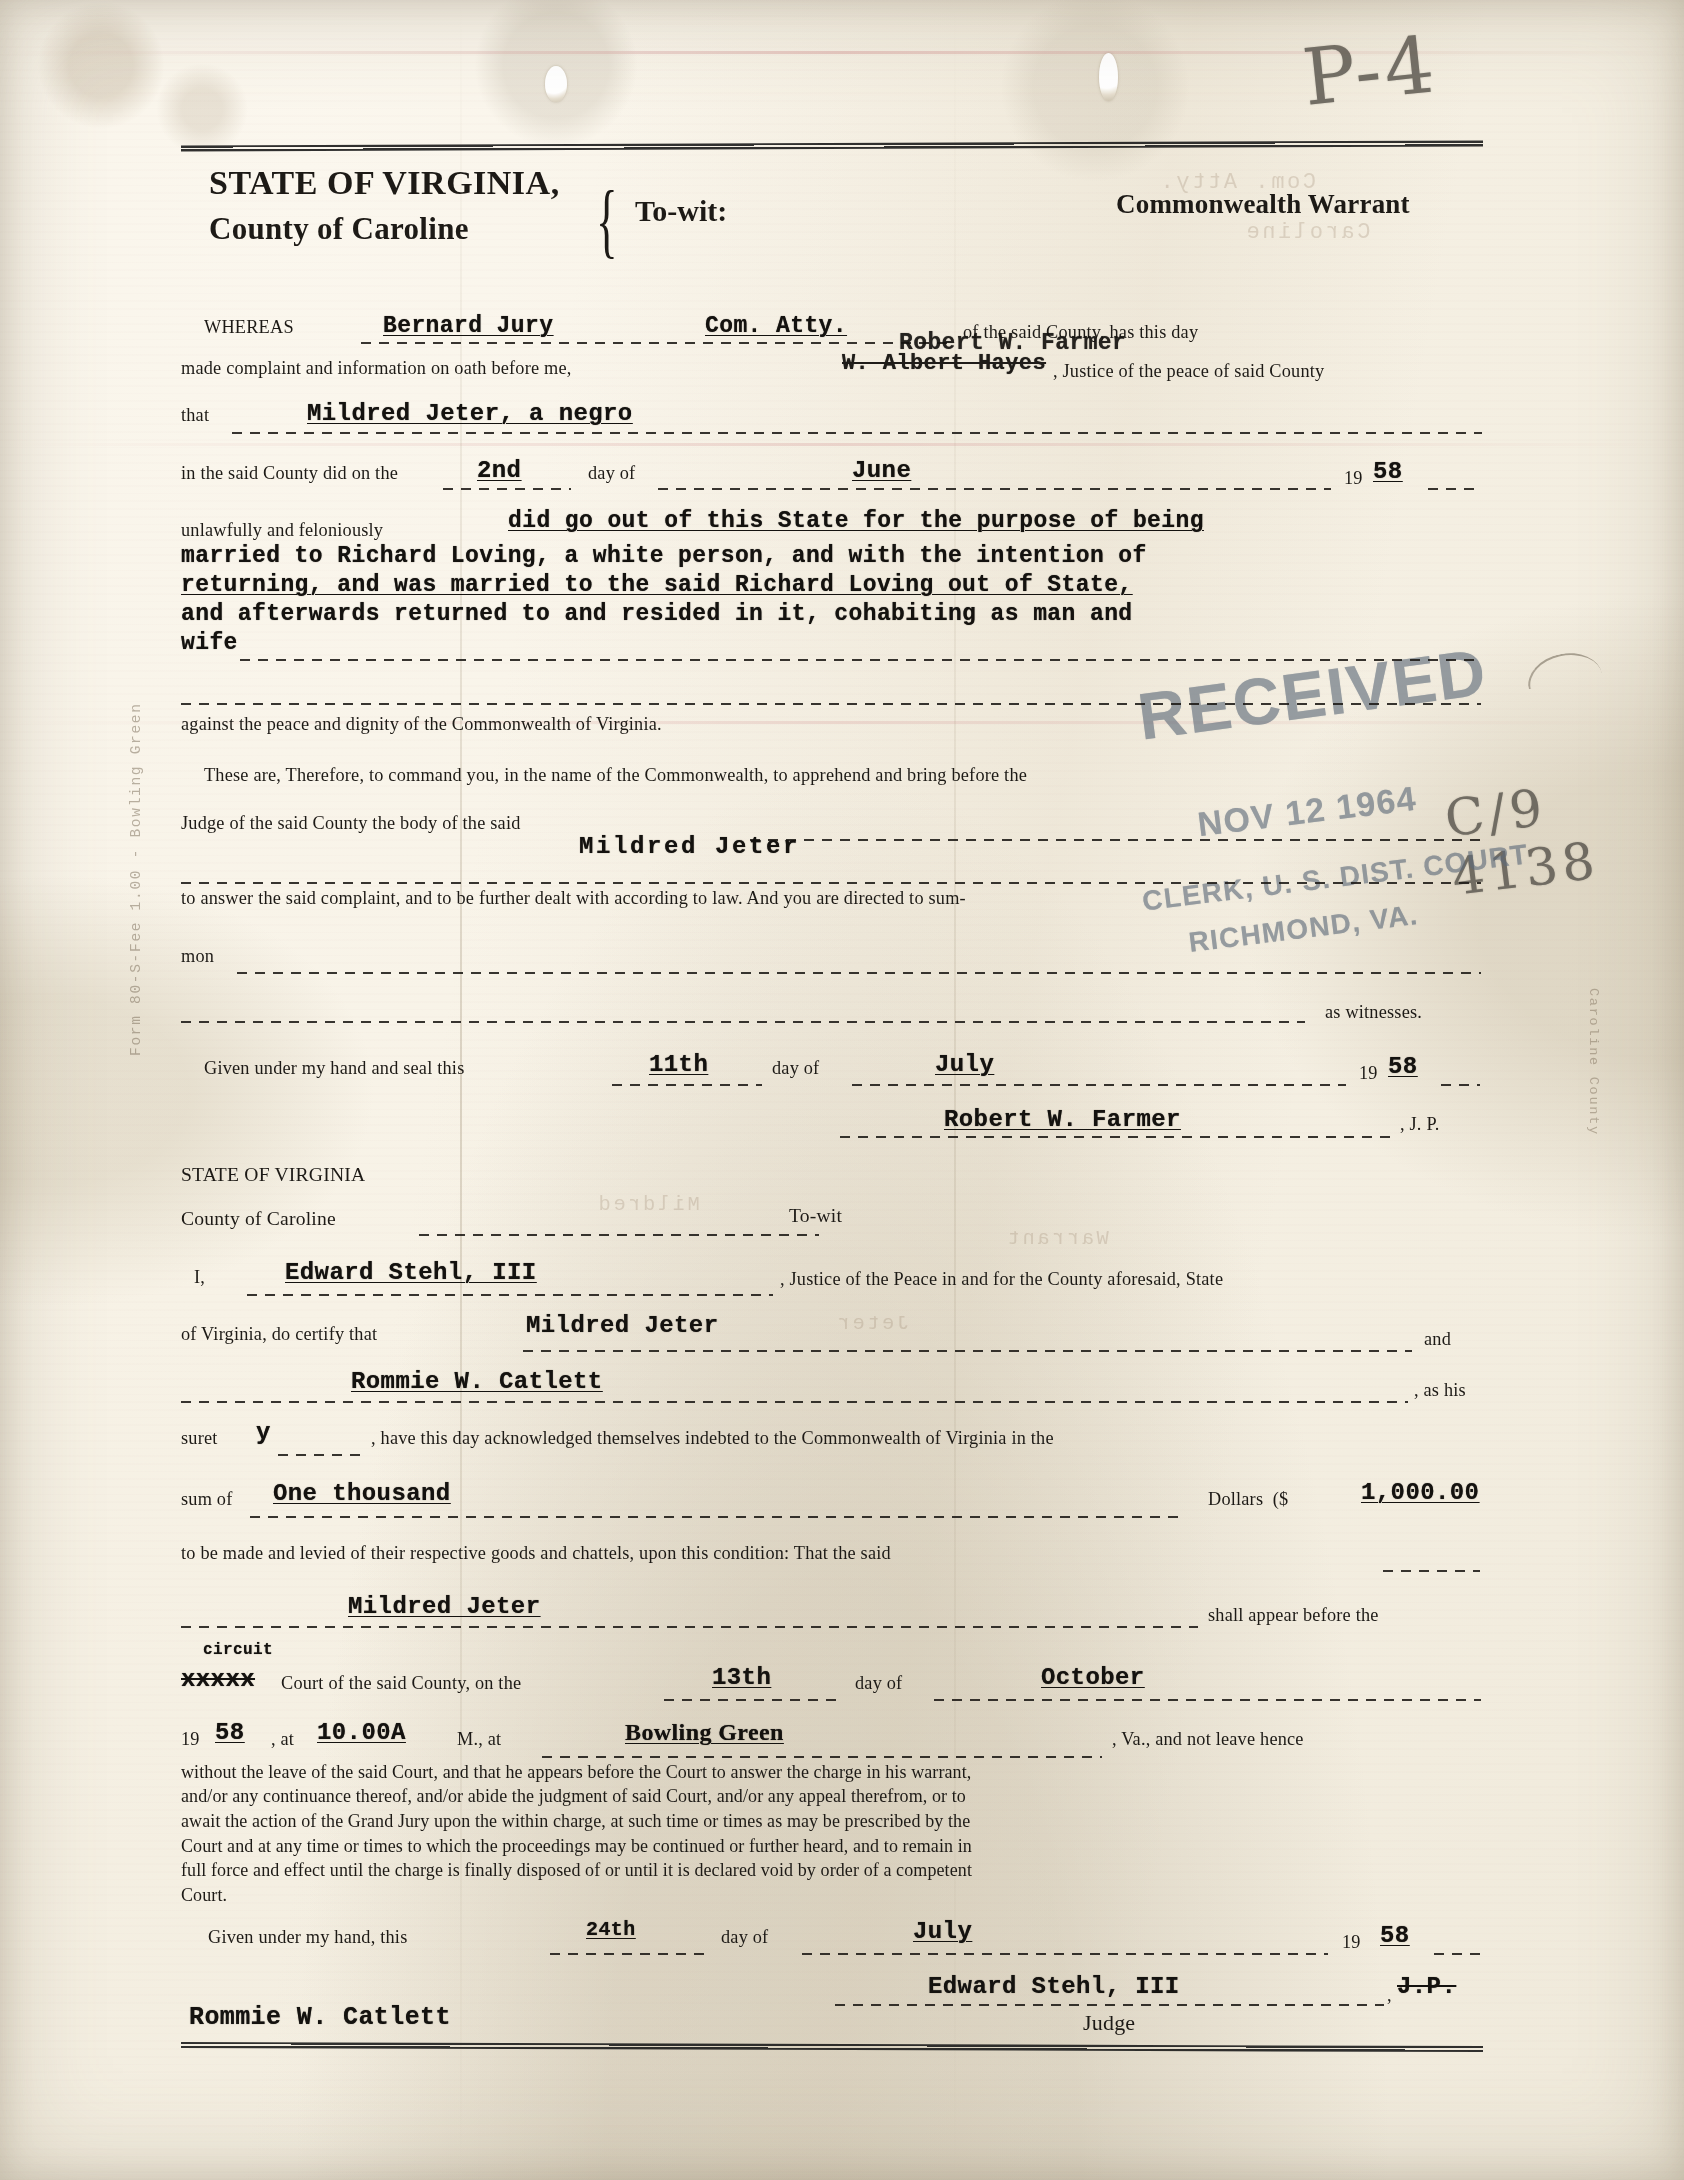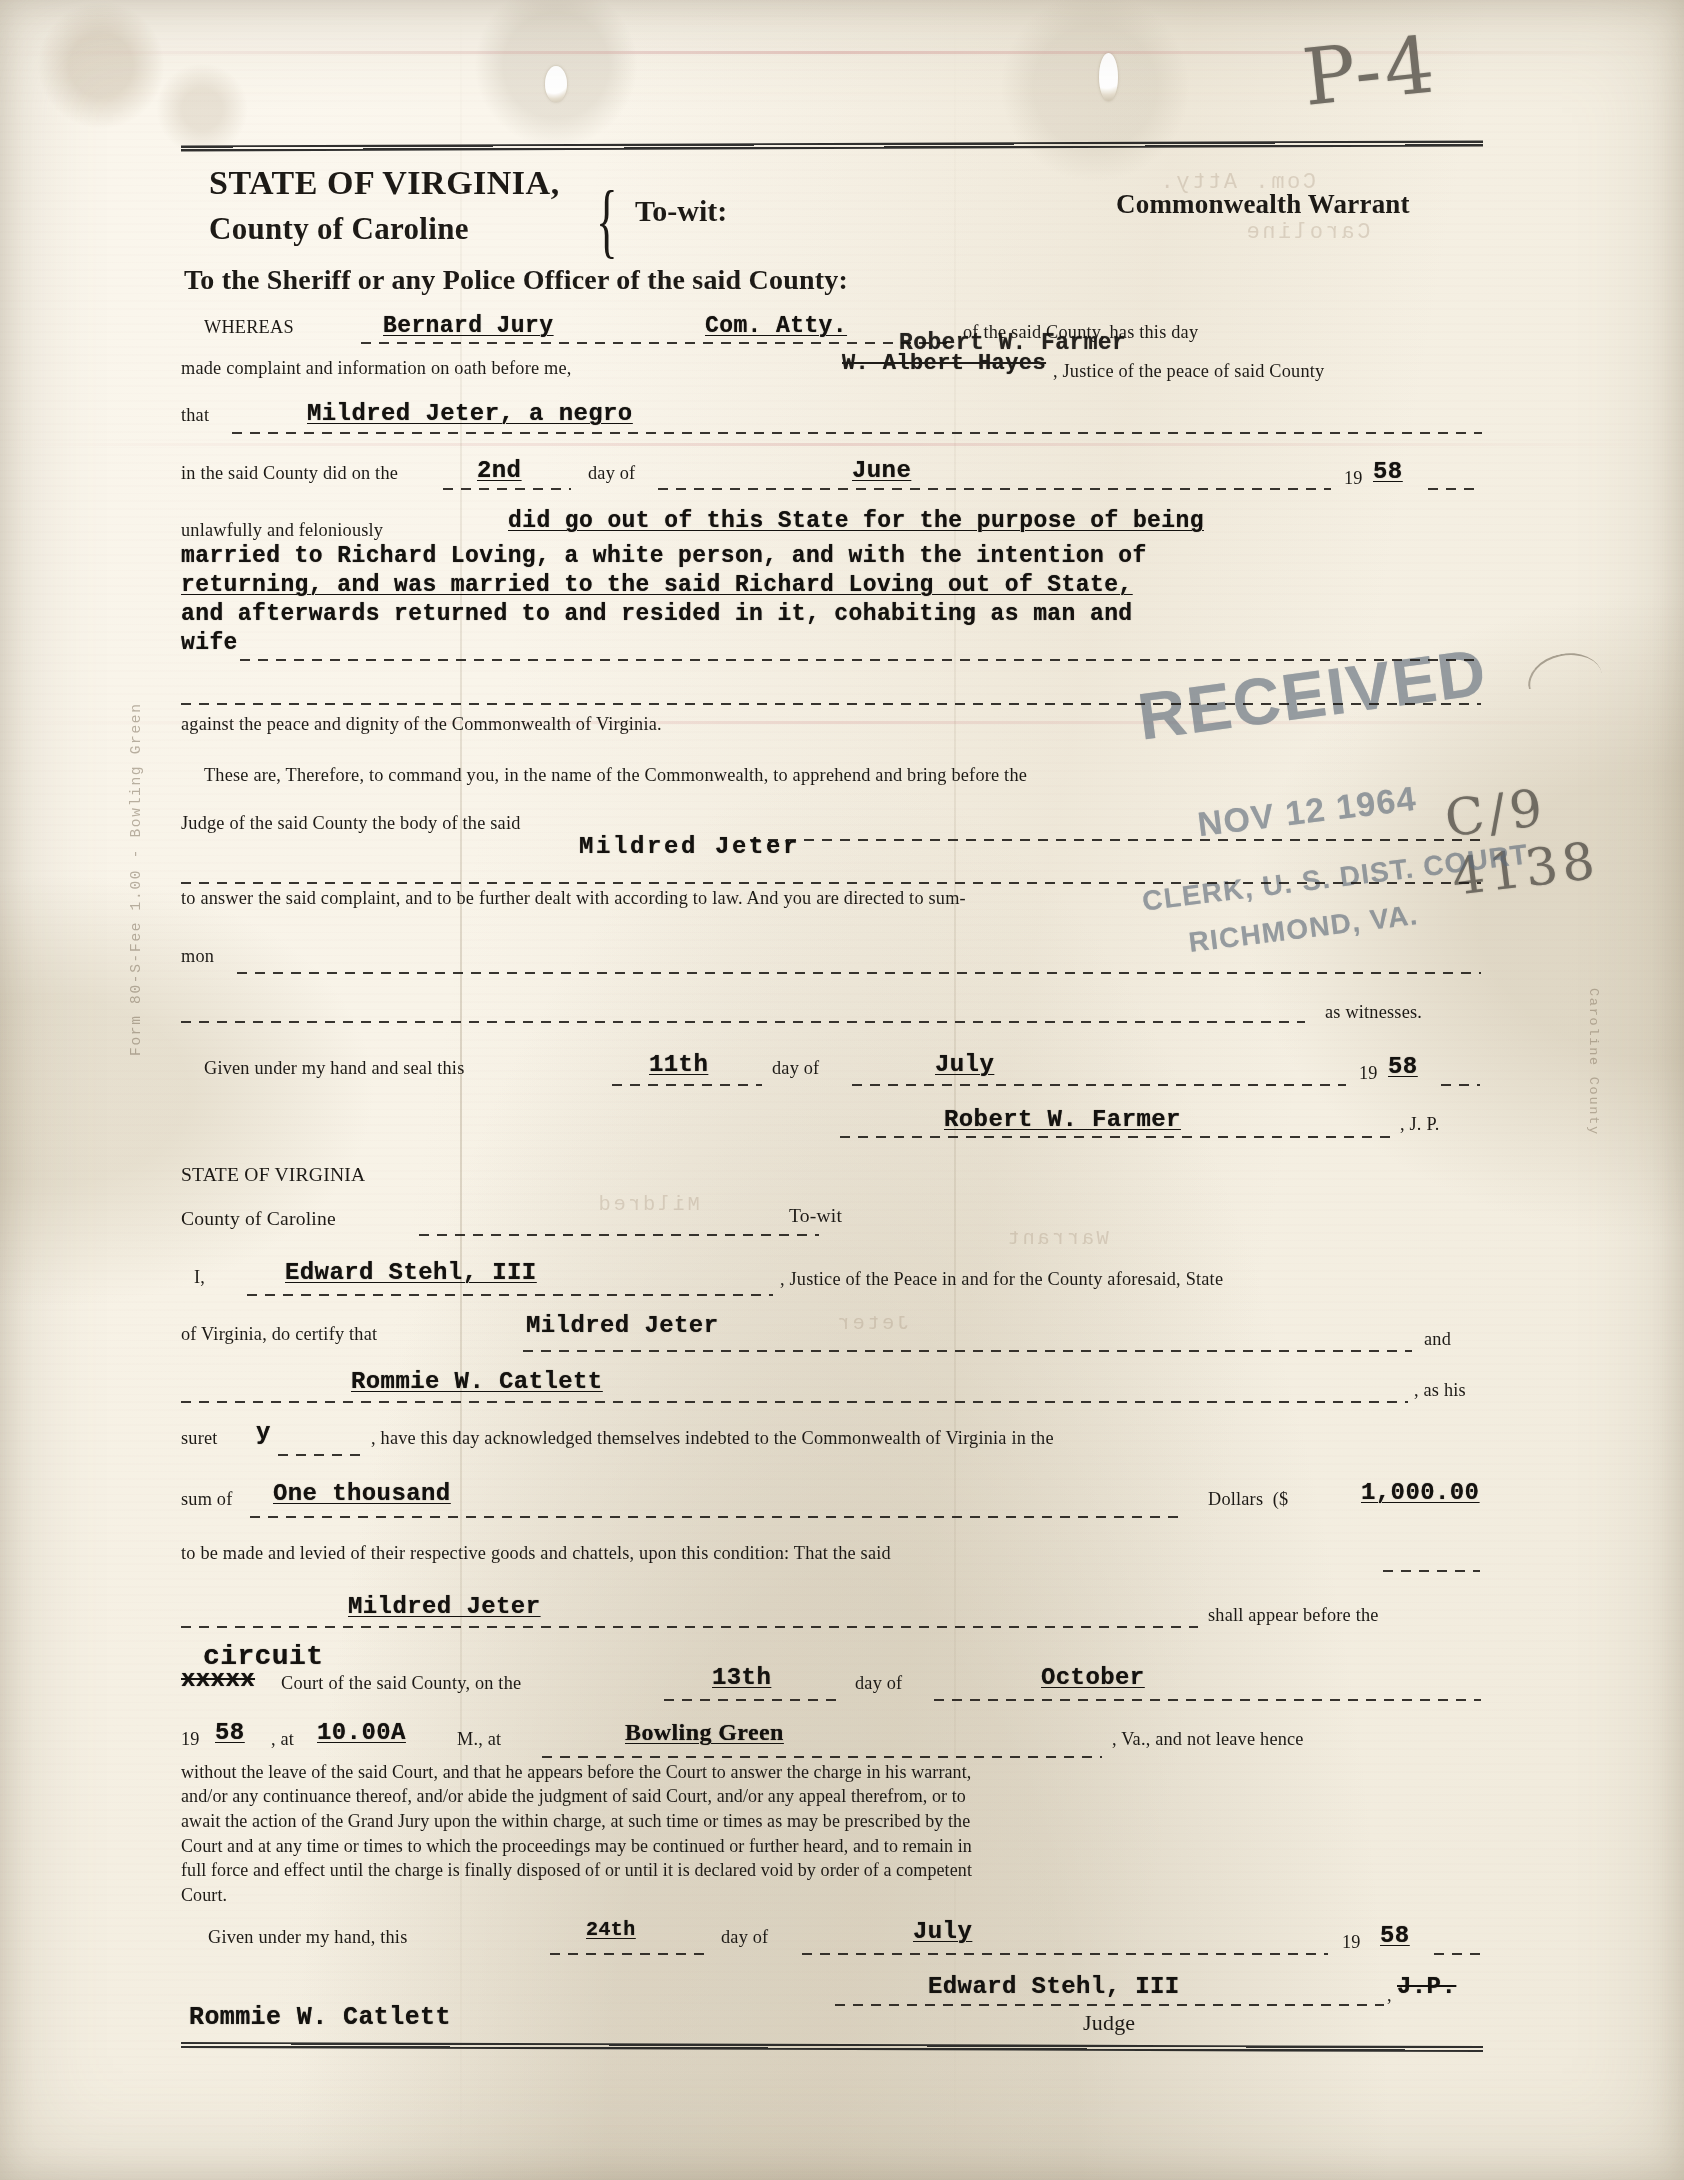--- a/index.html
+++ b/index.html
@@ -195,21 +195,20 @@
   <div class="pencil" id="pencil-num">C/9 4138</div>
 
   <div class="double-rule" id="rule-top"></div>
   <div class="double-rule" id="rule-bottom"></div>
 
   <div class="pr" id="h-state">STATE OF VIRGINIA,</div>
   <div class="pr" id="h-county">County of Caroline</div>
   <div class="brace">{</div>
   <div class="pr" id="h-towit">To-wit:</div>
   <div class="pr" id="h-warrant">Commonwealth Warrant</div>
-  <div class="pr" id="h-sheriff">To the Sheriff or any Police Officer of the said County:</div>
 
   <div class="stamp" id="stamp-received">RECEIVED</div>
   <div class="stamp" id="stamp-date">NOV 12 1964</div>
   <div class="stamp" id="stamp-clerk">CLERK, U. S. DIST. COURT</div>
   <div class="stamp" id="stamp-city">RICHMOND, VA.</div>
   <div class="staple"></div>
 
   <div class="pr bodytext" style="left:204px;top:317px;">WHEREAS</div>
   <div class="dots" style="left:361px;top:341px;width:588px;"></div>
   <div class="tw tw-u" style="left:383px;top:313px;font-size:23px;">Bernard Jury</div>
@@ -303,21 +302,21 @@
   <div class="pr bodytext" style="left:1208px;top:1489px;">Dollars  ($</div>
   <div class="tw tw-u" style="left:1361px;top:1479px;font-size:24px;">1,000.00</div>
 
   <div class="pr bodytext" style="left:181px;top:1543px;">to be made and levied of their respective goods and chattels, upon this condition: That the said</div>
   <div class="dots" style="left:1383px;top:1569px;width:97px;"></div>
 
   <div class="dots" style="left:181px;top:1625px;width:1017px;"></div>
   <div class="tw tw-u" style="left:348px;top:1593px;font-size:24px;">Mildred Jeter</div>
   <div class="pr bodytext" style="left:1208px;top:1605px;">shall appear before the</div>
 
-  <div class="tw" style="left:203px;top:1641px;font-size:28px;">circuit</div>
+  <div class="tw" style="left:203px;top:1641px;font-size:16px;">circuit</div>
   <div class="tw" style="left:181px;top:1666px;font-size:24px;text-decoration:line-through;text-decoration-thickness:1.7px;">xxxxx</div>
   <div class="pr bodytext" style="left:281px;top:1673px;">Court of the said County, on the</div>
   <div class="dots" style="left:664px;top:1698px;width:175px;"></div>
   <div class="tw tw-u" style="left:712px;top:1664px;font-size:24px;">13th</div>
   <div class="pr bodytext" style="left:855px;top:1673px;">day of</div>
   <div class="dots" style="left:934px;top:1698px;width:547px;"></div>
   <div class="tw tw-u" style="left:1041px;top:1664px;font-size:24px;">October</div>
 
   <div class="pr bodytext" style="left:181px;top:1729px;">19</div>
   <div class="tw tw-u" style="left:215px;top:1719px;font-size:24px;">58</div>

